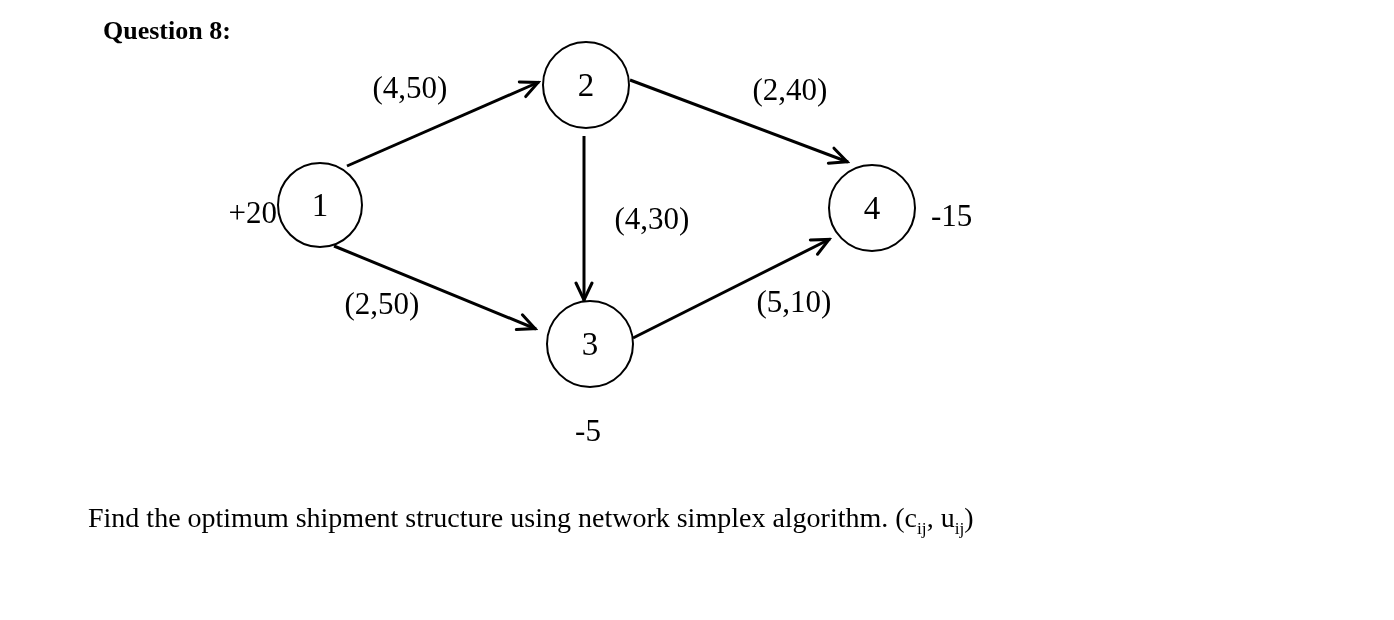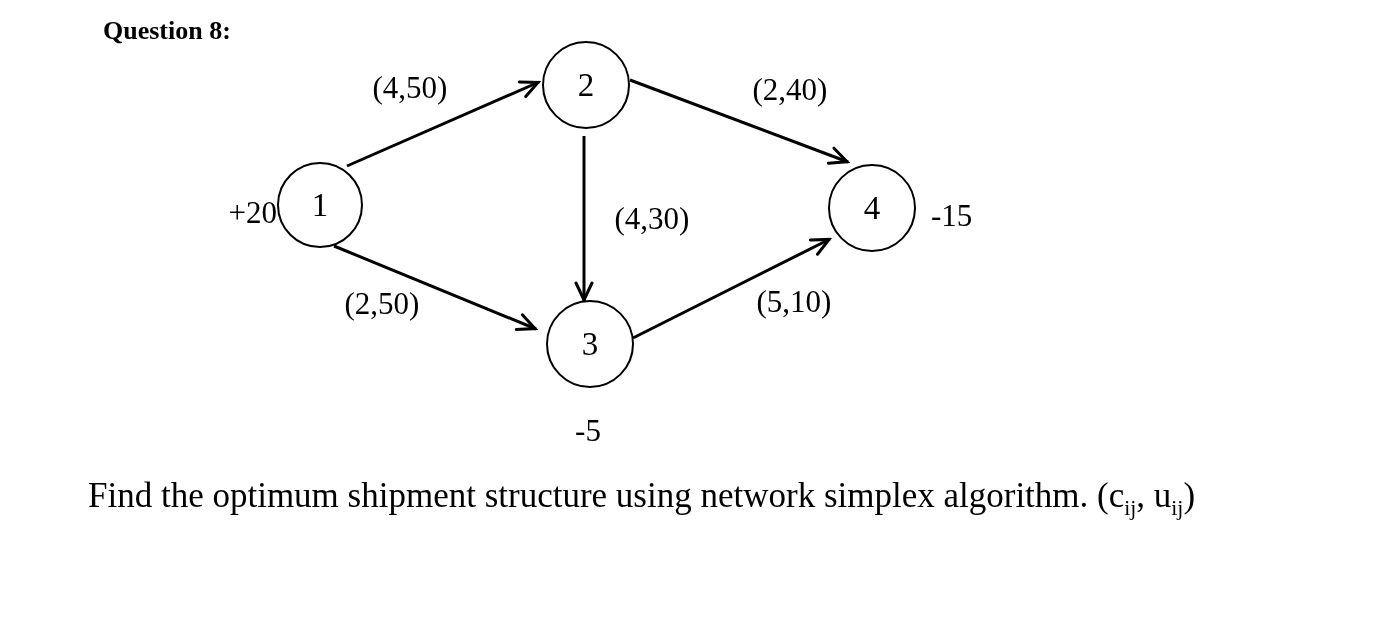--- a/index.html
+++ b/index.html
@@ -48,22 +48,22 @@
   }
   .edge-label, .supply-label {
     font-family: "Liberation Serif", "DejaVu Serif", serif;
     font-size: 31px;
     fill: #000000;
   }
   .edge-label { text-anchor: middle; }
   .question {
     position: absolute;
     left: 88px;
-    top: 476px;
-    font-size: 35px;
+    top: 502px;
+    font-size: 28px;
     white-space: nowrap;
   }
   .question sub {
     font-size: 0.62em;
     line-height: 0;
   }
 </style>
 </head>
 <body>
 

